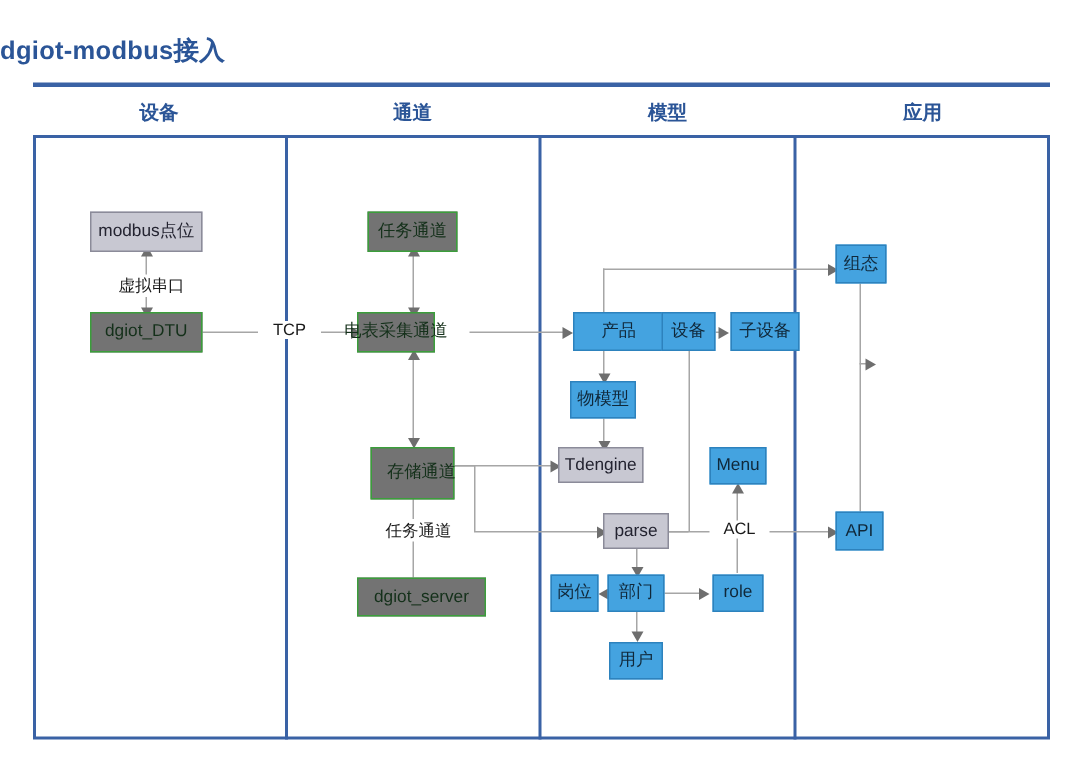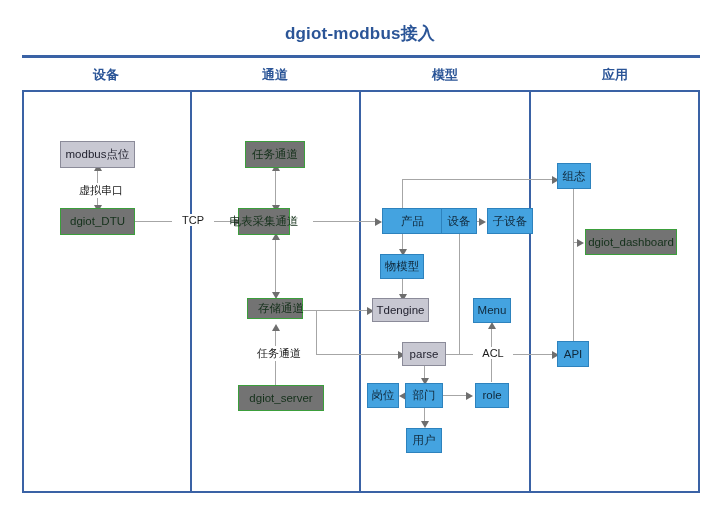--- a/index.html
+++ b/index.html
@@ -14,21 +14,21 @@
     background: #ffffff;
     font-family: "Liberation Sans", "DejaVu Sans", sans-serif;
     overflow: hidden;
   }
   
   #title {
     position: absolute;
     left: 0;
     top: 22px;
     width: 720px;
-    text-align: center;
+    text-align: left;
     font-size: 17px;
     font-weight: bold;
     color: #2b5597;
     letter-spacing: .2px;
   }
   #title-rule {
     position: absolute;
     left: 22px;
     top: 55px;
     width: 678px;
@@ -174,21 +174,21 @@
   <div class="arrow up" style="left:271.5px; top:164px;"></div>
   <div class="arrow down" style="left:271.5px; top:205px;"></div>
 
   <div class="node green" style="left:245px; top:141px; width:60px; height:27px;">任务通道</div>
   <div class="node green" style="left:238px; top:208px; width:52px; height:27px;">电表采集通道</div>
 
   <div class="line v" style="left:275px; top:235px; height:62px;"></div>
   <div class="arrow up" style="left:271.5px; top:233px;"></div>
   <div class="arrow down" style="left:271.5px; top:292px;"></div>
 
-  <div class="node green" style="left:247px; top:298px; width:56px; height:21px;padding-left:12px;">存储通道</div>
+  <div class="node green" style="left:247px; top:298px; width:56px; height:35px;padding-left:12px;">存储通道</div>
 
   <div class="line v" style="left:275px; top:328px; height:57px;"></div>
   <div class="arrow up" style="left:271.5px; top:324px;"></div>
   <div class="edge-label" style="left:245px; top:346px; width:62px;">任务通道</div>
 
   <div class="node green" style="left:238px; top:385px; width:86px; height:26px;">dgiot_server</div>
 
   <div class="line h" style="left:313px; top:221px; width:64px;"></div>
   <div class="arrow right" style="left:375px; top:217.5px;"></div>
 
@@ -250,20 +250,19 @@
   <div class="line h" style="left:403px; top:395px; width:4px;"></div>
   <div class="arrow left" style="left:399px; top:391.5px;"></div>
 
   <div class="line h" style="left:443px; top:395px; width:25px;"></div>
   <div class="arrow right" style="left:466px; top:391.5px;"></div>
 
   <div class="line v" style="left:424px; top:408px; height:15px;"></div>
   <div class="arrow down" style="left:420.5px; top:421px;"></div>
 
   <div class="node blue" style="left:557px; top:163px; width:34px; height:26px;">组态</div>
-  <div class="node green" style="left:585px; top:229px; width:92px; height:26px;">dgiot_dashboard</div>
   <div class="node blue" style="left:557px; top:341px; width:32px; height:26px;">API</div>
 
   <div class="line v" style="left:573px; top:189px; height:152px;"></div>
   <div class="line h" style="left:573px; top:242px; width:6px;"></div>
   <div class="arrow right" style="left:577px; top:238.5px;"></div>
 
 </div>
 
 </body></html>

